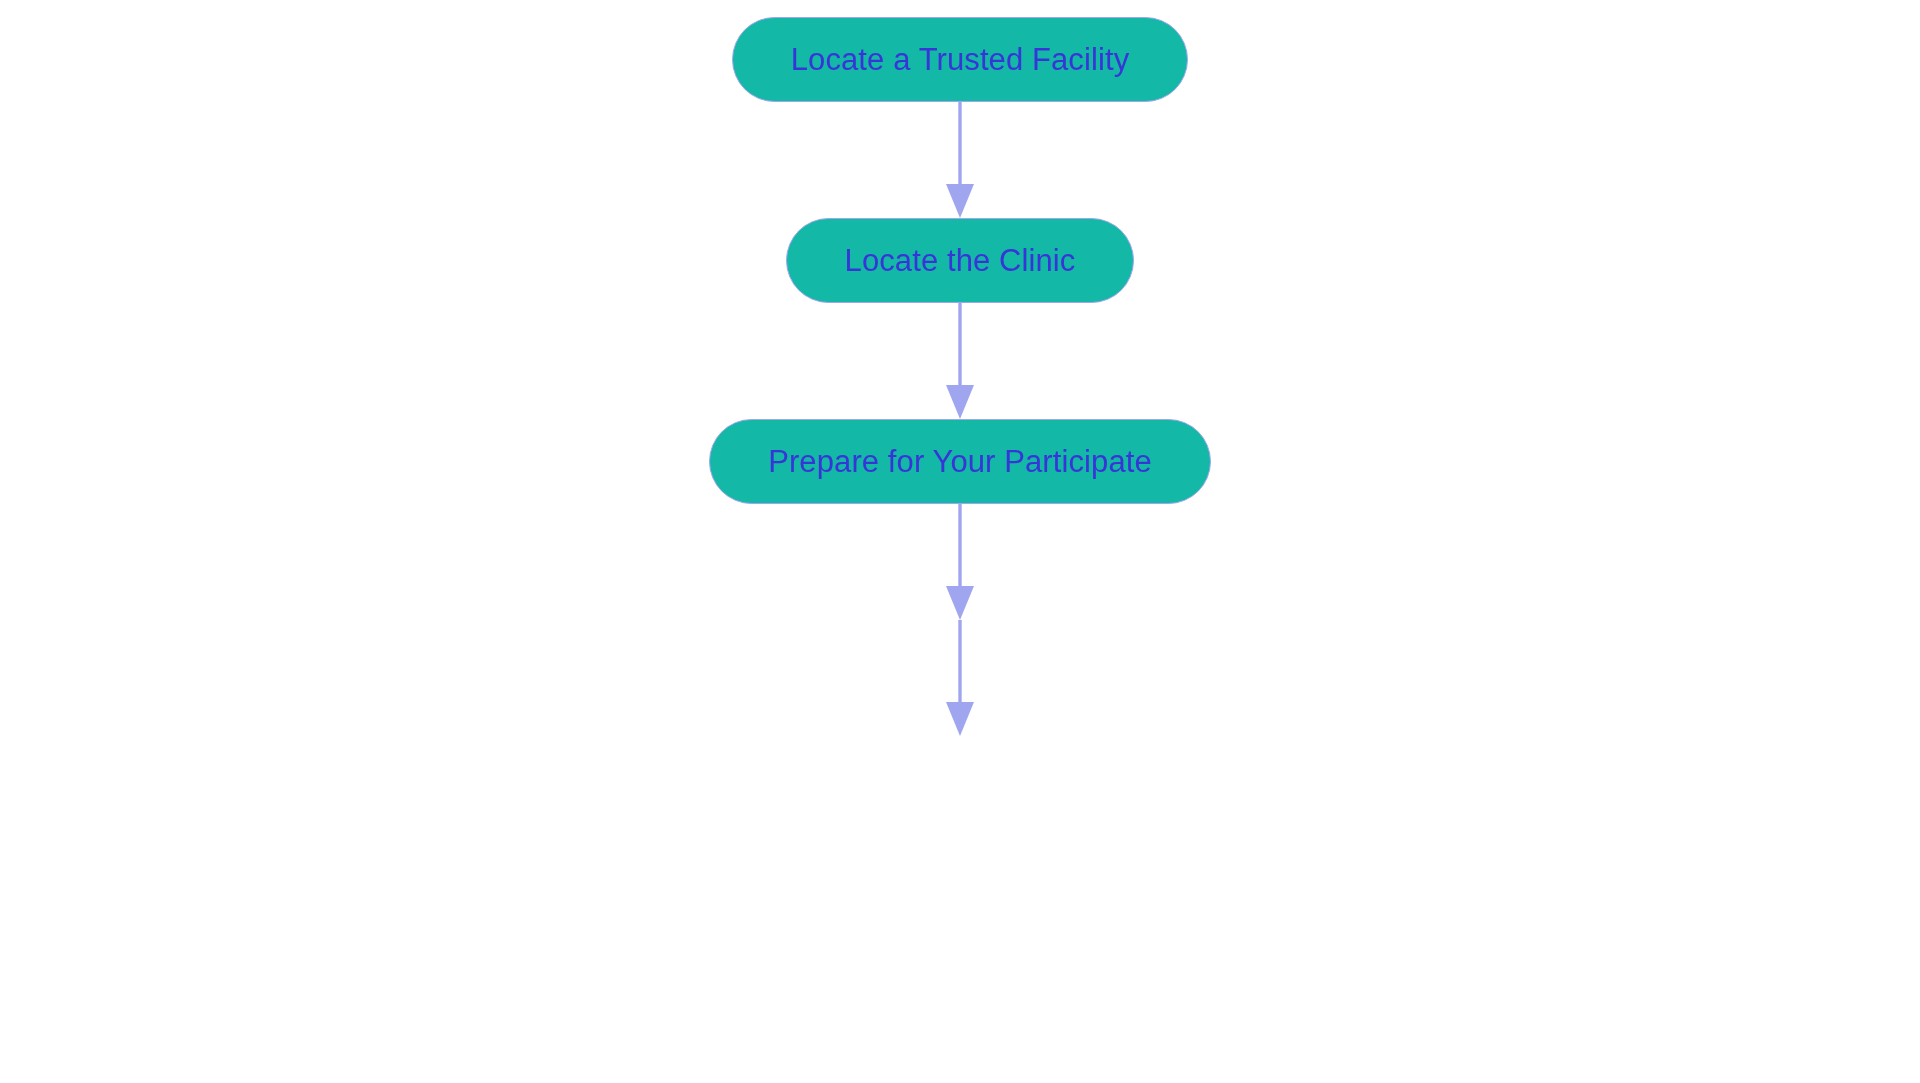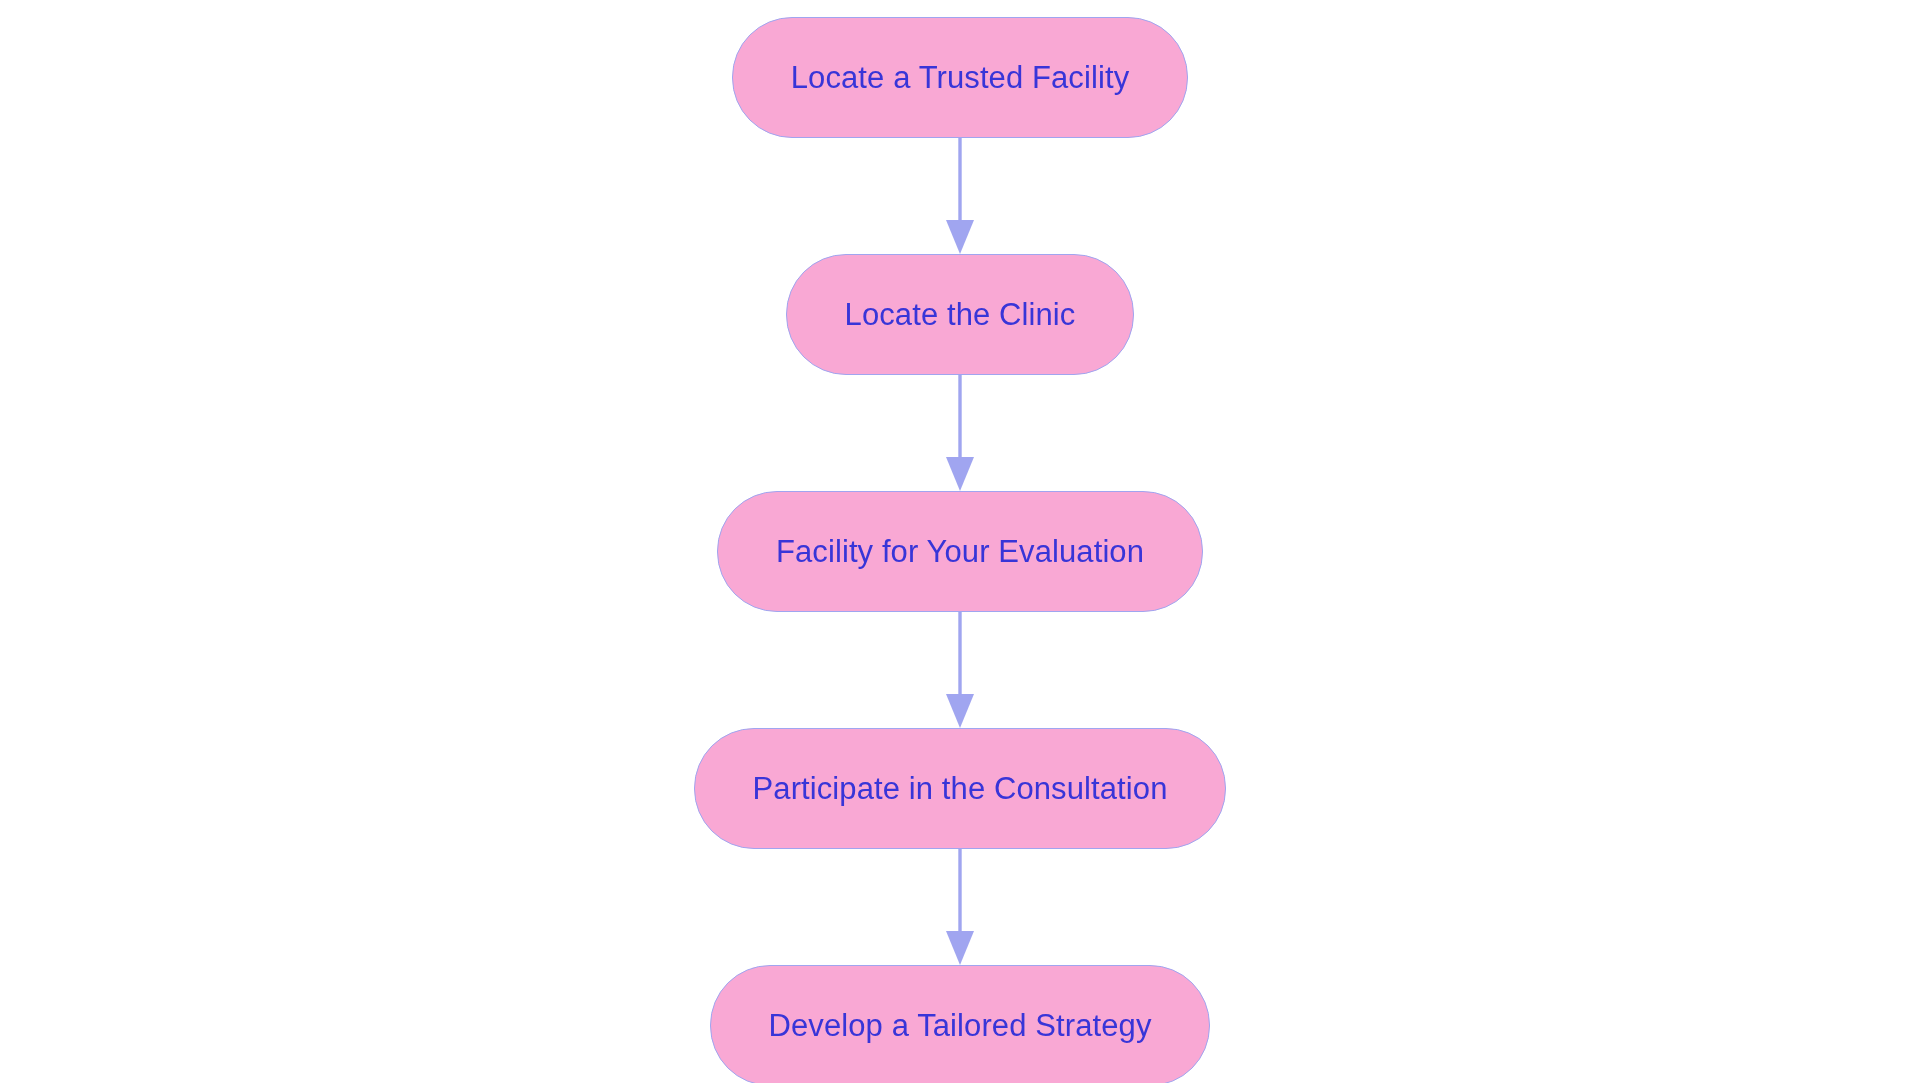--- a/index.html
+++ b/index.html
@@ -30,23 +30,23 @@
     display: flex;
     flex-direction: column;
     align-items: center;
     justify-content: flex-start;
     padding-top: 17px;
     box-sizing: border-box;
   }
 
   .node {
     box-sizing: border-box;
-    height: 121px;
+    height: 85px;
     border-radius: 60px;
-    background: #f9a8d4;
+    background: #14b8a6;
     border: 1.6px solid #a0a5f0;
     color: #3835d8;
     display: flex;
     align-items: center;
     justify-content: flex-start;
     padding: 0 58px;
     white-space: nowrap;
     flex: none;
   }
 
@@ -94,39 +94,33 @@
     </div>
 
     <div class="connector">
       <svg viewBox="0 0 120 116" xmlns="http://www.w3.org/2000/svg" aria-hidden="true">
         <line x1="60" y1="0" x2="60" y2="88" stroke="#a0a5f0" stroke-width="3.4"></line>
         <polygon points="46,82 74,82 60,116" fill="#a0a5f0"></polygon>
       </svg>
     </div>
 
     <div class="node">
-      <span class="node-label">Facility for Your Evaluation</span>
+      <span class="node-label">Prepare for Your Participate</span>
     </div>
 
     <div class="connector">
       <svg viewBox="0 0 120 116" xmlns="http://www.w3.org/2000/svg" aria-hidden="true">
         <line x1="60" y1="0" x2="60" y2="88" stroke="#a0a5f0" stroke-width="3.4"></line>
         <polygon points="46,82 74,82 60,116" fill="#a0a5f0"></polygon>
       </svg>
     </div>
 
-    <div class="node">
-      <span class="node-label">Participate in the Consultation</span>
-    </div>
 
     <div class="connector">
       <svg viewBox="0 0 120 116" xmlns="http://www.w3.org/2000/svg" aria-hidden="true">
         <line x1="60" y1="0" x2="60" y2="88" stroke="#a0a5f0" stroke-width="3.4"></line>
         <polygon points="46,82 74,82 60,116" fill="#a0a5f0"></polygon>
       </svg>
     </div>
 
-    <div class="node">
-      <span class="node-label">Develop a Tailored Strategy</span>
-    </div>
 
   </div>
 </div>
 
 </body></html>

